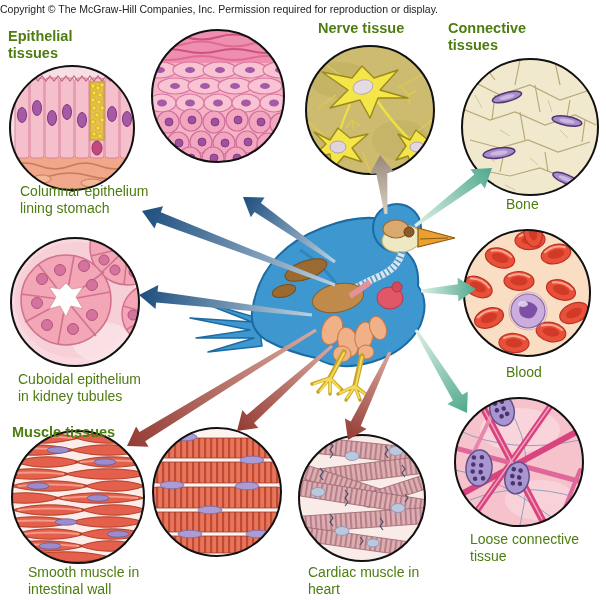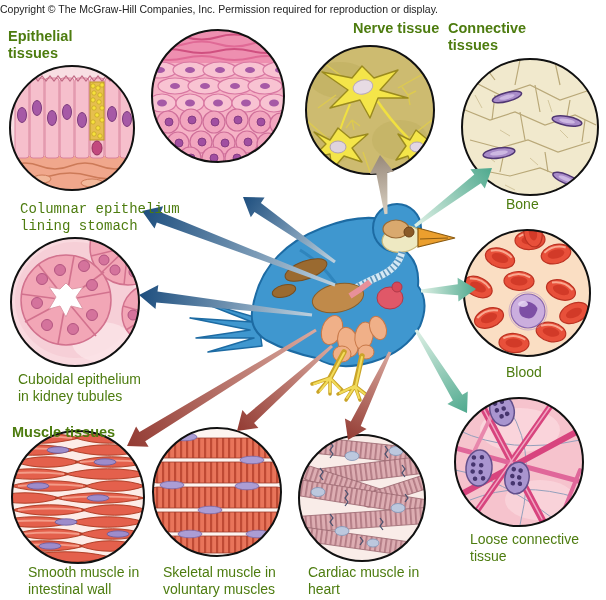--- a/index.html
+++ b/index.html
@@ -666,33 +666,31 @@
         <polygon points="315.2,328.7 139.5,431.9 136.1,426.4 127,446 148.6,446.8 145.2,441.3 316.8,331.3" fill="url(#agrad7)"></polygon>
         <polygon points="331,344.9 246.7,414.9 242.4,410.1 237,431 258.4,427.9 254.1,423.1 333,347.1" fill="url(#agrad8)"></polygon>
         <polygon points="388.6,351.4 350.8,421.4 344.9,418.6 348,440 366.6,428.9 360.7,426.1 391.4,352.6" fill="url(#agrad9)"></polygon>
       </g>
 </svg>
 
 <div class="copyright">Copyright © The McGraw-Hill Companies, Inc. Permission required for reproduction or display.</div>
 
 <div class="lbl hd" style="left:8px;top:28px;">Epithelial
 tissues</div>
-<div class="lbl hd" style="left:318px;top:20px;margin-left:35px;">Nerve tissue</div>
+<div class="lbl hd" style="left:318px;top:20px;">Nerve tissue</div>
 <div class="lbl hd" style="left:448px;top:20px;">Connective
 tissues</div>
 <div class="lbl hd" style="left:12px;top:407px;margin-top:17px;">Muscle tissues</div>
 
-<div class="lbl" style="left:20px;top:201px;font-family:Liberation Mono, monospace;">Columnar epithelium
+<div class="lbl" style="left:20px;top:183px;">Columnar epithelium
 lining stomach</div>
 <div class="lbl" style="left:506px;top:196px;">Bone</div>
 <div class="lbl" style="left:18px;top:371px;">Cuboidal epithelium
 in kidney tubules</div>
 <div class="lbl" style="left:506px;top:364px;">Blood</div>
 <div class="lbl" style="left:470px;top:531px;">Loose connective
 tissue</div>
 <div class="lbl" style="left:28px;top:564px;">Smooth muscle in
 intestinal wall</div>
-<div class="lbl" style="left:163px;top:564px;">Skeletal muscle in
-voluntary muscles</div>
 <div class="lbl" style="left:308px;top:564px;">Cardiac muscle in
 heart</div>
 
 </div>
 
 </body></html>

